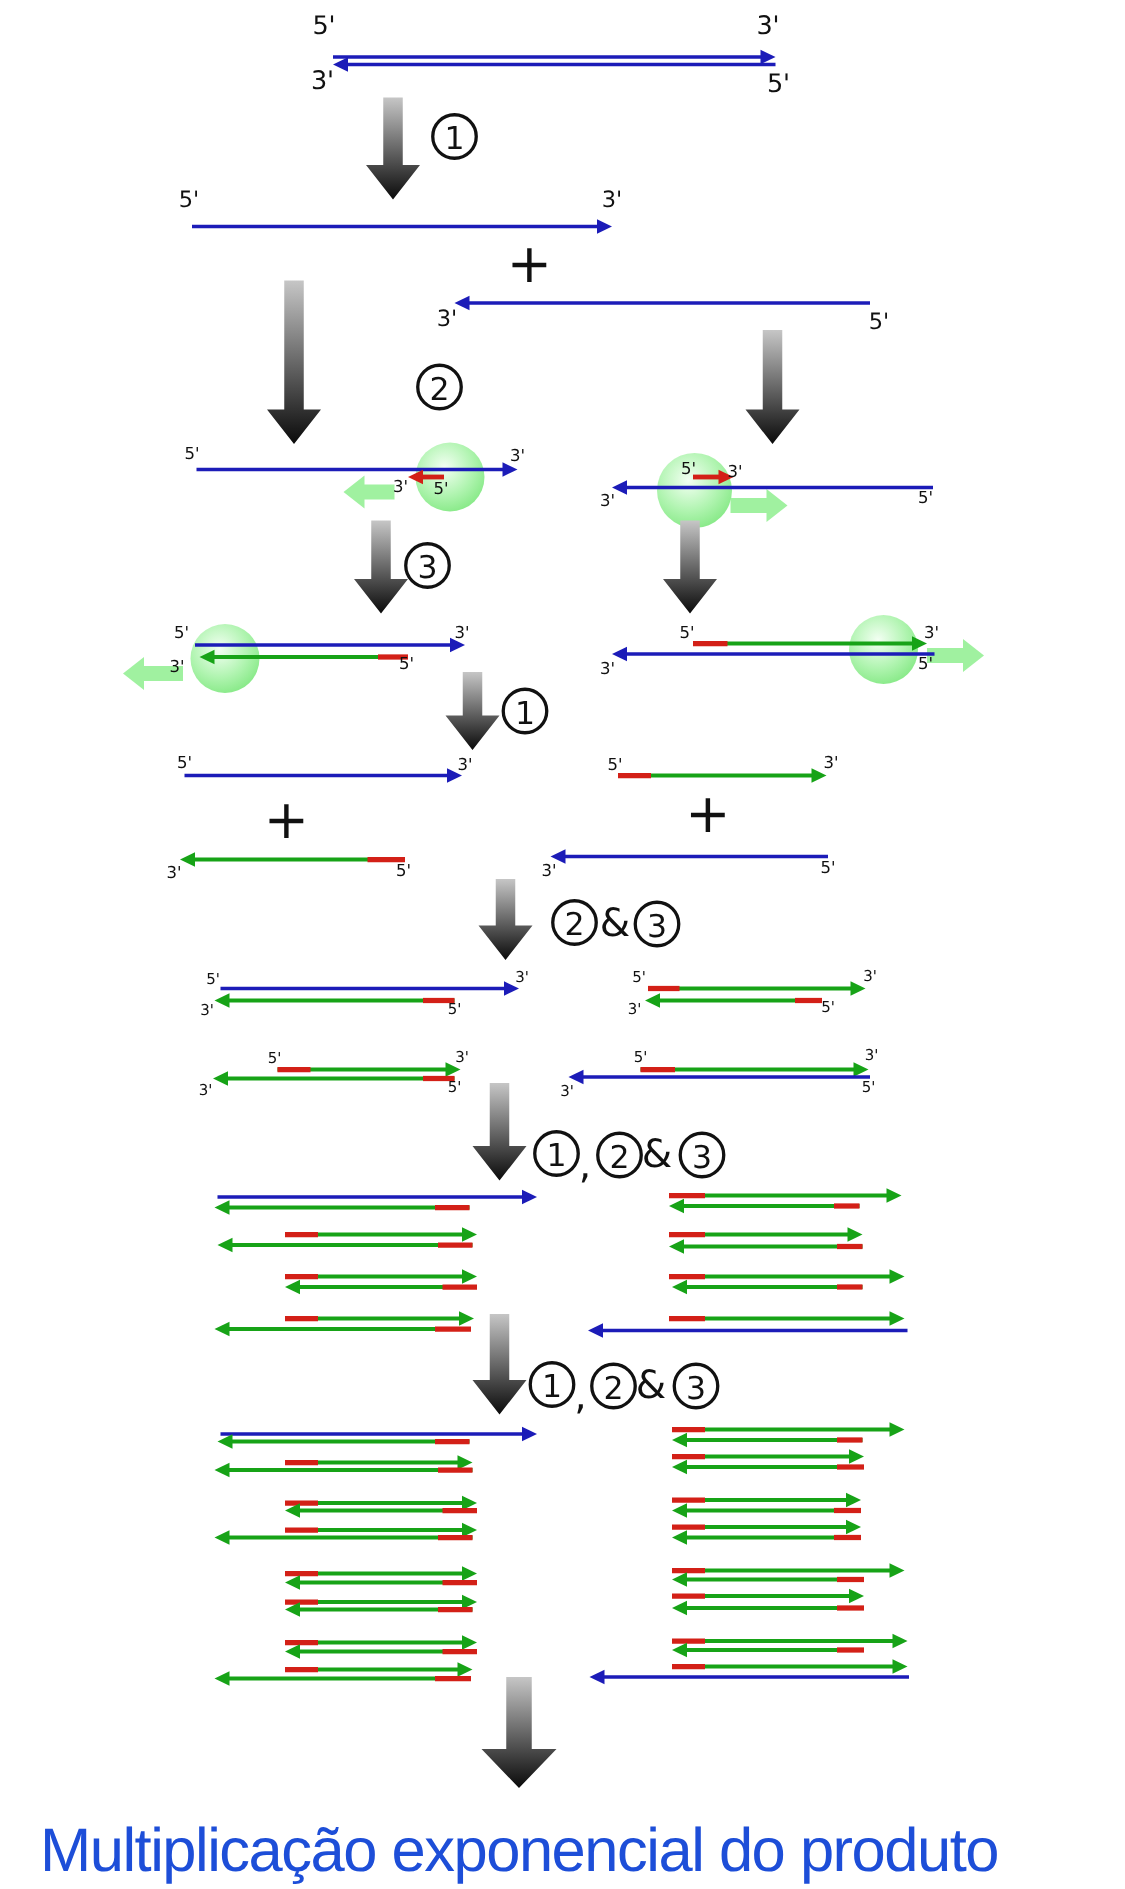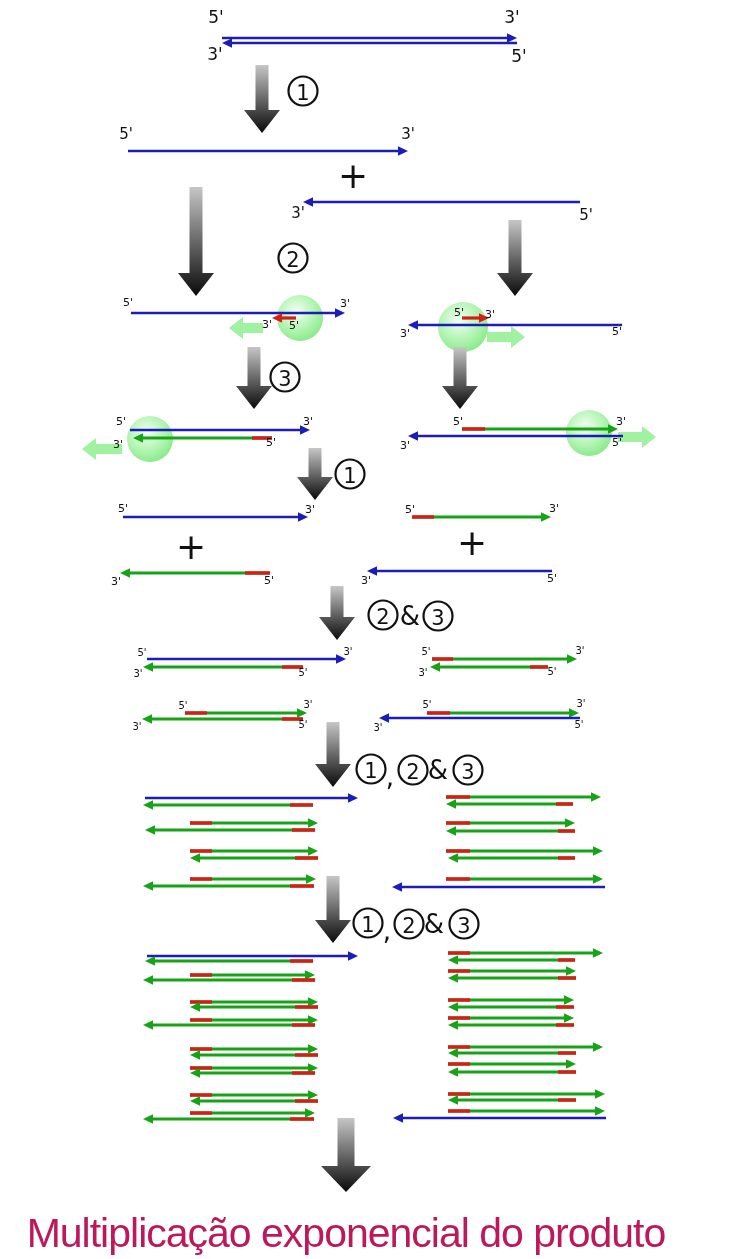--- a/index.html
+++ b/index.html
@@ -1,21 +1,21 @@
 <!DOCTYPE html>
 <html><head>
 <meta charset="utf-8">
 <style>
   html,body{margin:0;padding:0;background:#ffffff;}
   #stage{position:relative;width:750px;height:1259px;background:#ffffff;overflow:hidden;
          font-family:"DejaVu Sans",sans-serif;}
   #stage svg{position:absolute;left:0;top:0;}
   .caption{position:absolute;left:0;bottom:2px;width:692px;text-align:center;
            font-family:"Liberation Sans",sans-serif;font-size:41px;letter-spacing:-1px;
-           color:#be185d;white-space:nowrap;}
+           color:#1d4ed8;white-space:nowrap;}
 </style>
 </head>
 <body>
 
 <div id="stage">
   <svg width="750" height="1259" viewBox="0 0 750 1259">
     <defs>
         <radialGradient id="ballGrad" cx="0.42" cy="0.36" r="0.75">
           <stop offset="0" stop-color="#f3fff3"></stop>
           <stop offset="0.55" stop-color="#b0f4b0"></stop>

